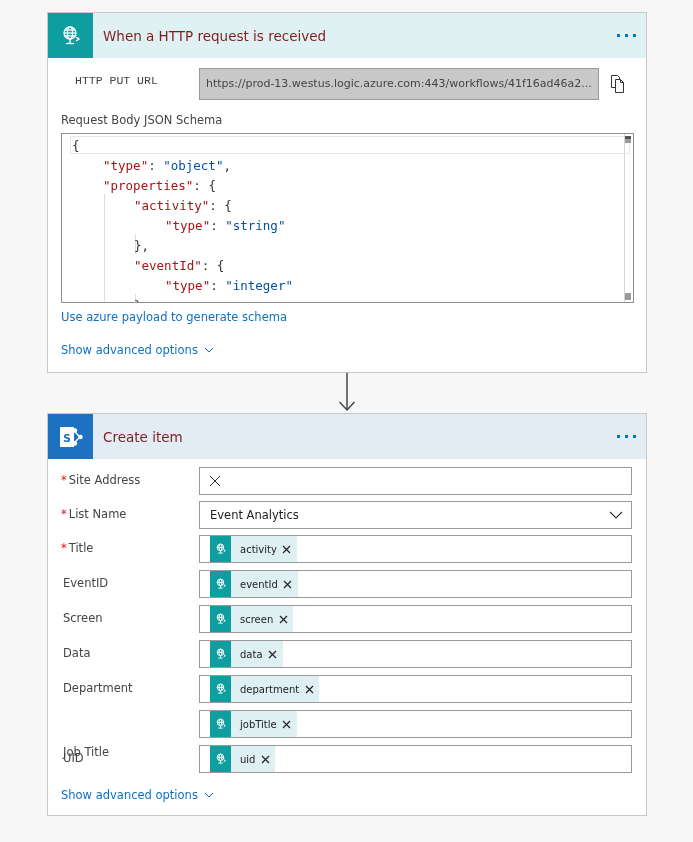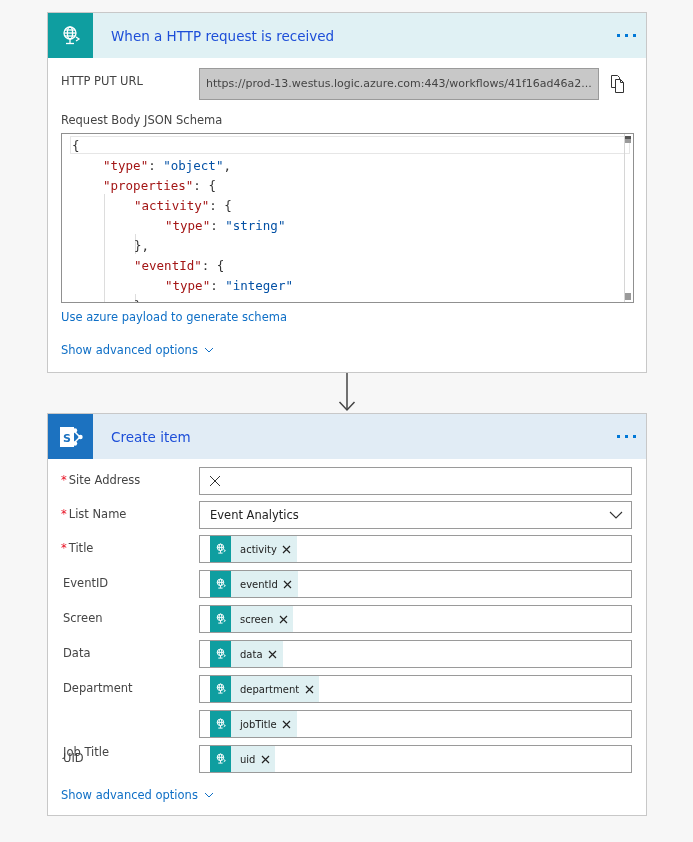--- a/index.html
+++ b/index.html
@@ -2,21 +2,21 @@
 <html><head>
 <meta charset="utf-8">
 <style>
   * { box-sizing: border-box; margin: 0; padding: 0; }
   html, body { width: 693px; height: 842px; background: #f7f7f7; overflow: hidden; }
   body { font-family: "DejaVu Sans", "Liberation Sans", sans-serif; font-size: 12px; color: #333; position: relative; }
 
   .card { position: absolute; left: 47px; width: 600px; background: #fff; border: 1px solid #c8c8c8; }
   .card-header { height: 45px; display: flex; align-items: center; position: relative; }
   .card-header .icon-box { width: 45px; height: 45px; display: flex; align-items: center; justify-content: center; flex-shrink: 0; }
-  .card-header .title { font-size: 13.5px; color: #1d4ed8; margin-left: 18px; flex: 1; }
+  .card-header .title { font-size: 13.5px; color: #7f1d1d; margin-left: 10px; flex: 1; }
   .card-header .dots { width: 40px; height: 45px; display: flex; align-items: center; justify-content: center; gap: 5px; cursor: pointer; }
   .card-header .dots span { width: 3px; height: 3px; background: #0078d7; display: block; }
 
   .http-card { top: 12px; height: 361px; }
   .http-card .card-header { background: #e0f1f4; }
   .http-card .icon-box { background: #0f9ea0; }
 
   .sp-card { top: 413px; height: 403px; }
   .sp-card .card-header { background: #e1ecf5; }
   .sp-card .icon-box { background: #1c72c0; }
@@ -71,21 +71,21 @@
       </svg>
     </div>
     <div class="title">When a HTTP request is received</div>
     <div class="dots">
         <span></span>
         <span></span>
         <span></span>
       </div>
   </div>
 
-  <div class="label" style="position:absolute;left:13px;top:61px;">HTTP PUT URL</div>
+  <div class="label" style="position:absolute;left:27px;top:61px;font-family:Liberation Mono, monospace;">HTTP PUT URL</div>
   <div class="url-box">https://prod-13.westus.logic.azure.com:443/workflows/41f16ad46a2...</div>
   <div class="copy-icon">
     <svg width="18" height="20" viewBox="0 0 18 20" fill="#fff" stroke="#333" stroke-width="1">
       <path d="M2.5 1.5 H8.5 L10.5 3.5 V13.5 H2.5 Z"></path>
       <path d="M6.5 5.5 H11.5 L14.5 8.5 V18.5 H6.5 Z"></path>
       <path d="M11.5 5.5 V8.5 H14.5" fill="none"></path>
     </svg>
   </div>
 
   <div class="schema-label">Request Body JSON Schema</div>

